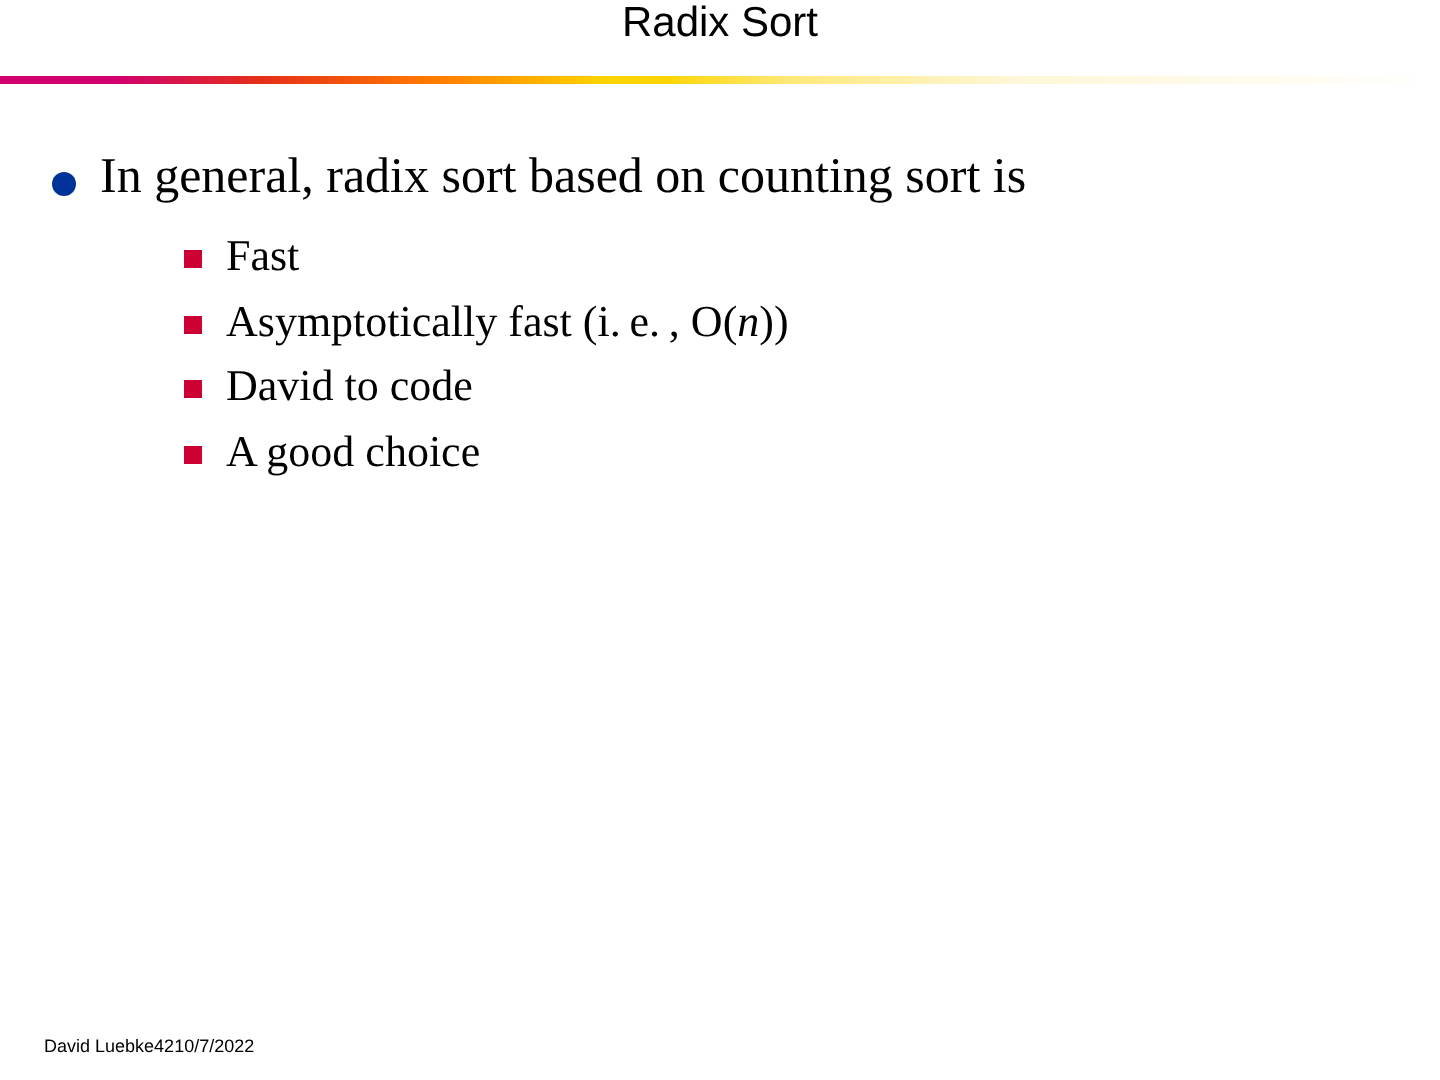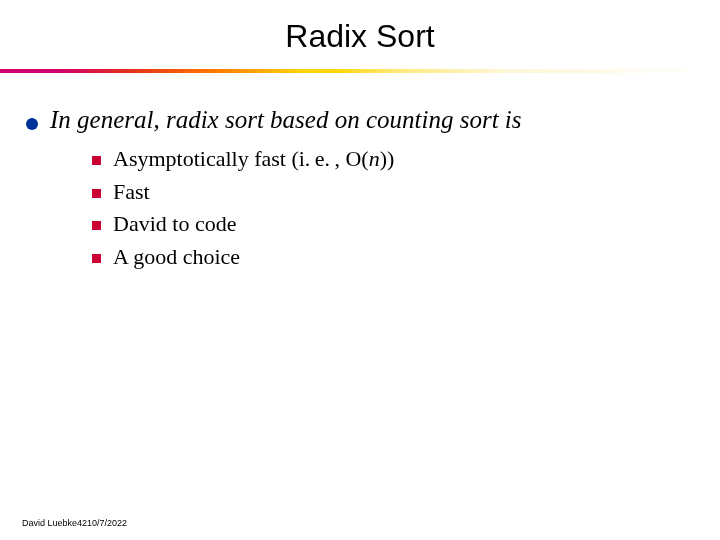--- a/index.html
+++ b/index.html
@@ -8,23 +8,22 @@
     width: 720px;
     height: 540px;
     background: #fff;
     font-family: "Times New Roman", Times, serif;
     color: #000;
     position: relative;
     overflow: hidden;
   }
   .title {
     font-family: Arial, Helvetica, sans-serif;
-    font-size: 32px;
+    font-size: 21px;
     text-align: center;
-    margin-top: 18px;
     margin-bottom: 14px;
     color: #000;
   }
   .divider {
     height: 4px;
     width: 100%;
     background: linear-gradient(to right,
       #d0006f 0%,
       #d0006f 8%,
       #e52e1a 18%,
@@ -49,21 +48,20 @@
     border-radius: 50%;
     background: #003399;
     flex-shrink: 0;
     margin-right: 12px;
     position: relative;
     top: 2px;
   }
   .top-text {
     font-size: 25px;
     line-height: 1.2;
-    font-style: italic;
   }
   .sub-list {
     margin-left: 92px;
     margin-top: 10px;
   }
   .sub-line {
     display: flex;
     align-items: baseline;
     margin-bottom: 4px;
   }
@@ -104,25 +102,25 @@
 <div class="divider"></div>
 
 <div class="content">
   <div class="top-line">
     <div class="top-bullet"></div>
     <div class="top-text">In general, radix sort based on counting sort is</div>
   </div>
   <div class="sub-list">
     <div class="sub-line">
       <div class="sub-bullet"></div>
-      <div class="sub-text">Asymptotically fast (i. e. , O(<i>n</i>))</div>
+      <div class="sub-text">Fast</div>
     </div>
     <div class="sub-line">
       <div class="sub-bullet"></div>
-      <div class="sub-text">Fast</div>
+      <div class="sub-text">Asymptotically fast (i. e. , O(<i>n</i>))</div>
     </div>
     <div class="sub-line">
       <div class="sub-bullet"></div>
       <div class="sub-text">David to code</div>
     </div>
     <div class="sub-line">
       <div class="sub-bullet"></div>
       <div class="sub-text">A good choice</div>
     </div>
   </div>

